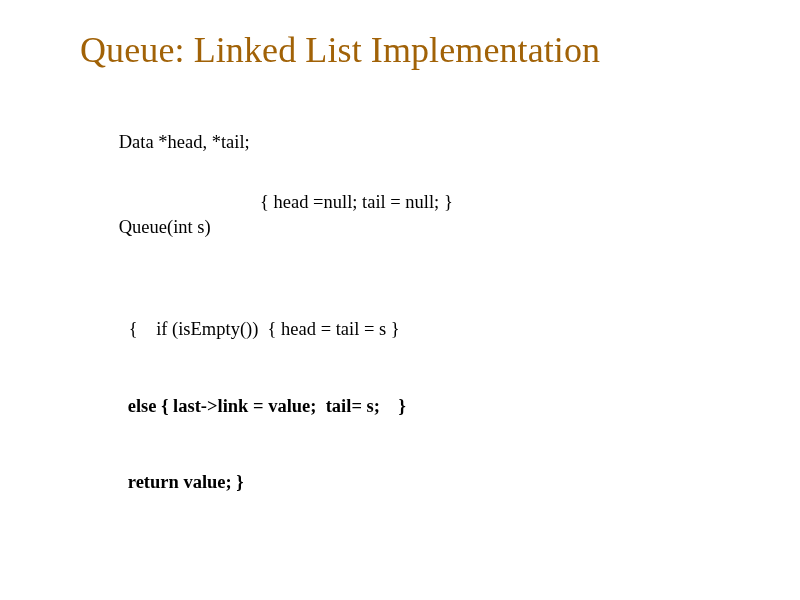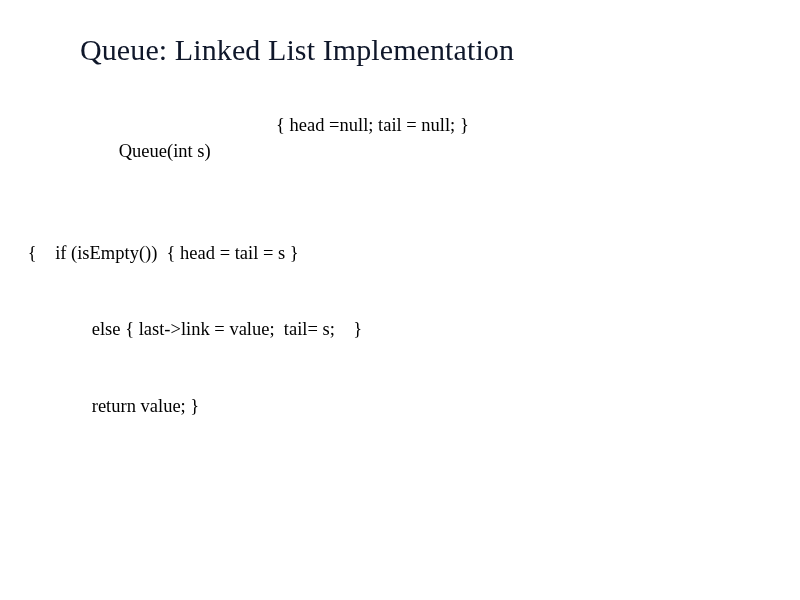--- a/index.html
+++ b/index.html
@@ -18,26 +18,26 @@
   .slide {
     position: relative;
     width: 800px;
     height: 600px;
     background: #ffffff;
   }
   .slide-title {
     position: absolute;
     left: 80px;
     top: 28px;
-    font-size: 30px;
+    font-size: 36px;
     line-height: 44px;
     font-weight: normal;
     letter-spacing: 0.1px;
     white-space: nowrap;
-    color: #0f172a;
+    color: #a16207;
     text-align: right;
   }
   .code-body {
     position: absolute;
     left: 0;
     top: 104px;
     width: 800px;
   }
   .code-line {
     position: relative;
@@ -50,35 +50,38 @@
     display: inline-block;
     white-space: pre;
   }
   .code-line .col-right {
     position: absolute;
     top: 0;
     white-space: pre;
   }
   
   .ind-0  { padding-left: 91px; }
-  .ind-2  { }
-  .ind-4  { padding-left: 64px; }
+  .ind-2  { padding-left: 101px; }
+  .ind-4  { padding-left: 100px; font-weight: bold; }
   .gap-sm { height: 9px; }
   .gap-md { height: 16px; }
-  .rcol-a { left: 276px; }
+  .rcol-a { left: 260px; }
 </style>
 </head>
 <body>
 
 <div class="slide">
 
   <div class="slide-title">Queue: Linked List Implementation</div>
 
   <div class="code-body">
 
+    <div class="code-line ind-0">
+      <span class="col-left">Data *head, *tail;</span>
+    </div>
 
     <div class="gap-sm"></div>
 
     <div class="code-line ind-0">
       <span class="col-left">Queue(int s)</span>
       <span class="col-right rcol-a">{ head =null; tail = null; }</span>
     </div>
 
 
     <div class="code-line ind-2">

